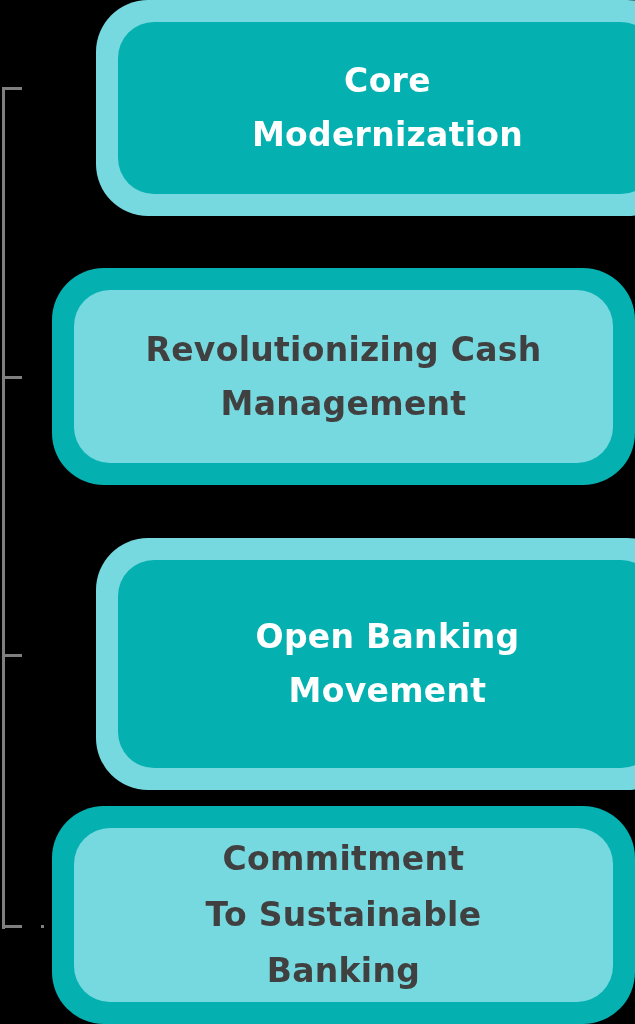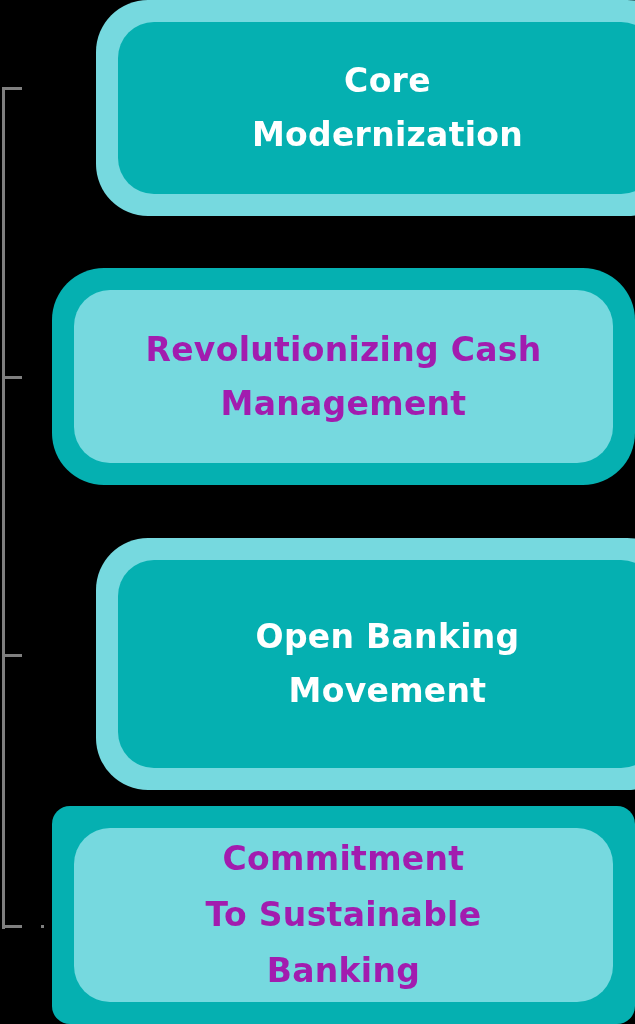--- a/index.html
+++ b/index.html
@@ -42,26 +42,26 @@
       letter-spacing: 0.3px;
       white-space: pre-line;
     }
 
     .variant-dark { background: #76d9df; margin-left: 44px; }
     .variant-dark .step-inner { background: #05b0b1; }
     .variant-dark .step-label { color: #ffffff; }
 
     .variant-light { background: #05b0b1; }
     .variant-light .step-inner { background: #76d9df; }
-    .variant-light .step-label { color: #a21caf; }
+    .variant-light .step-label { color: #404040; }
 
     #step-1 { top: 0px; height: 216px; }
     #step-2 { top: 268px; height: 217px; }
     #step-3 { top: 538px; height: 252px; }
-    #step-4 { top: 806px; height: 218px; border-radius: 18px; }
+    #step-4 { top: 806px; height: 218px; }
     #step-4 .step-label { line-height: 56px; }
   </style>
 </head>
 <body>
 
 <div class="bracket-line bracket-vertical"></div>
 <div class="bracket-line bracket-tick" style="top:87px"></div>
 <div class="bracket-line bracket-tick" style="top:376px"></div>
 <div class="bracket-line bracket-tick" style="top:654px"></div>
 <div class="bracket-line bracket-tick" style="top:925px"></div>

